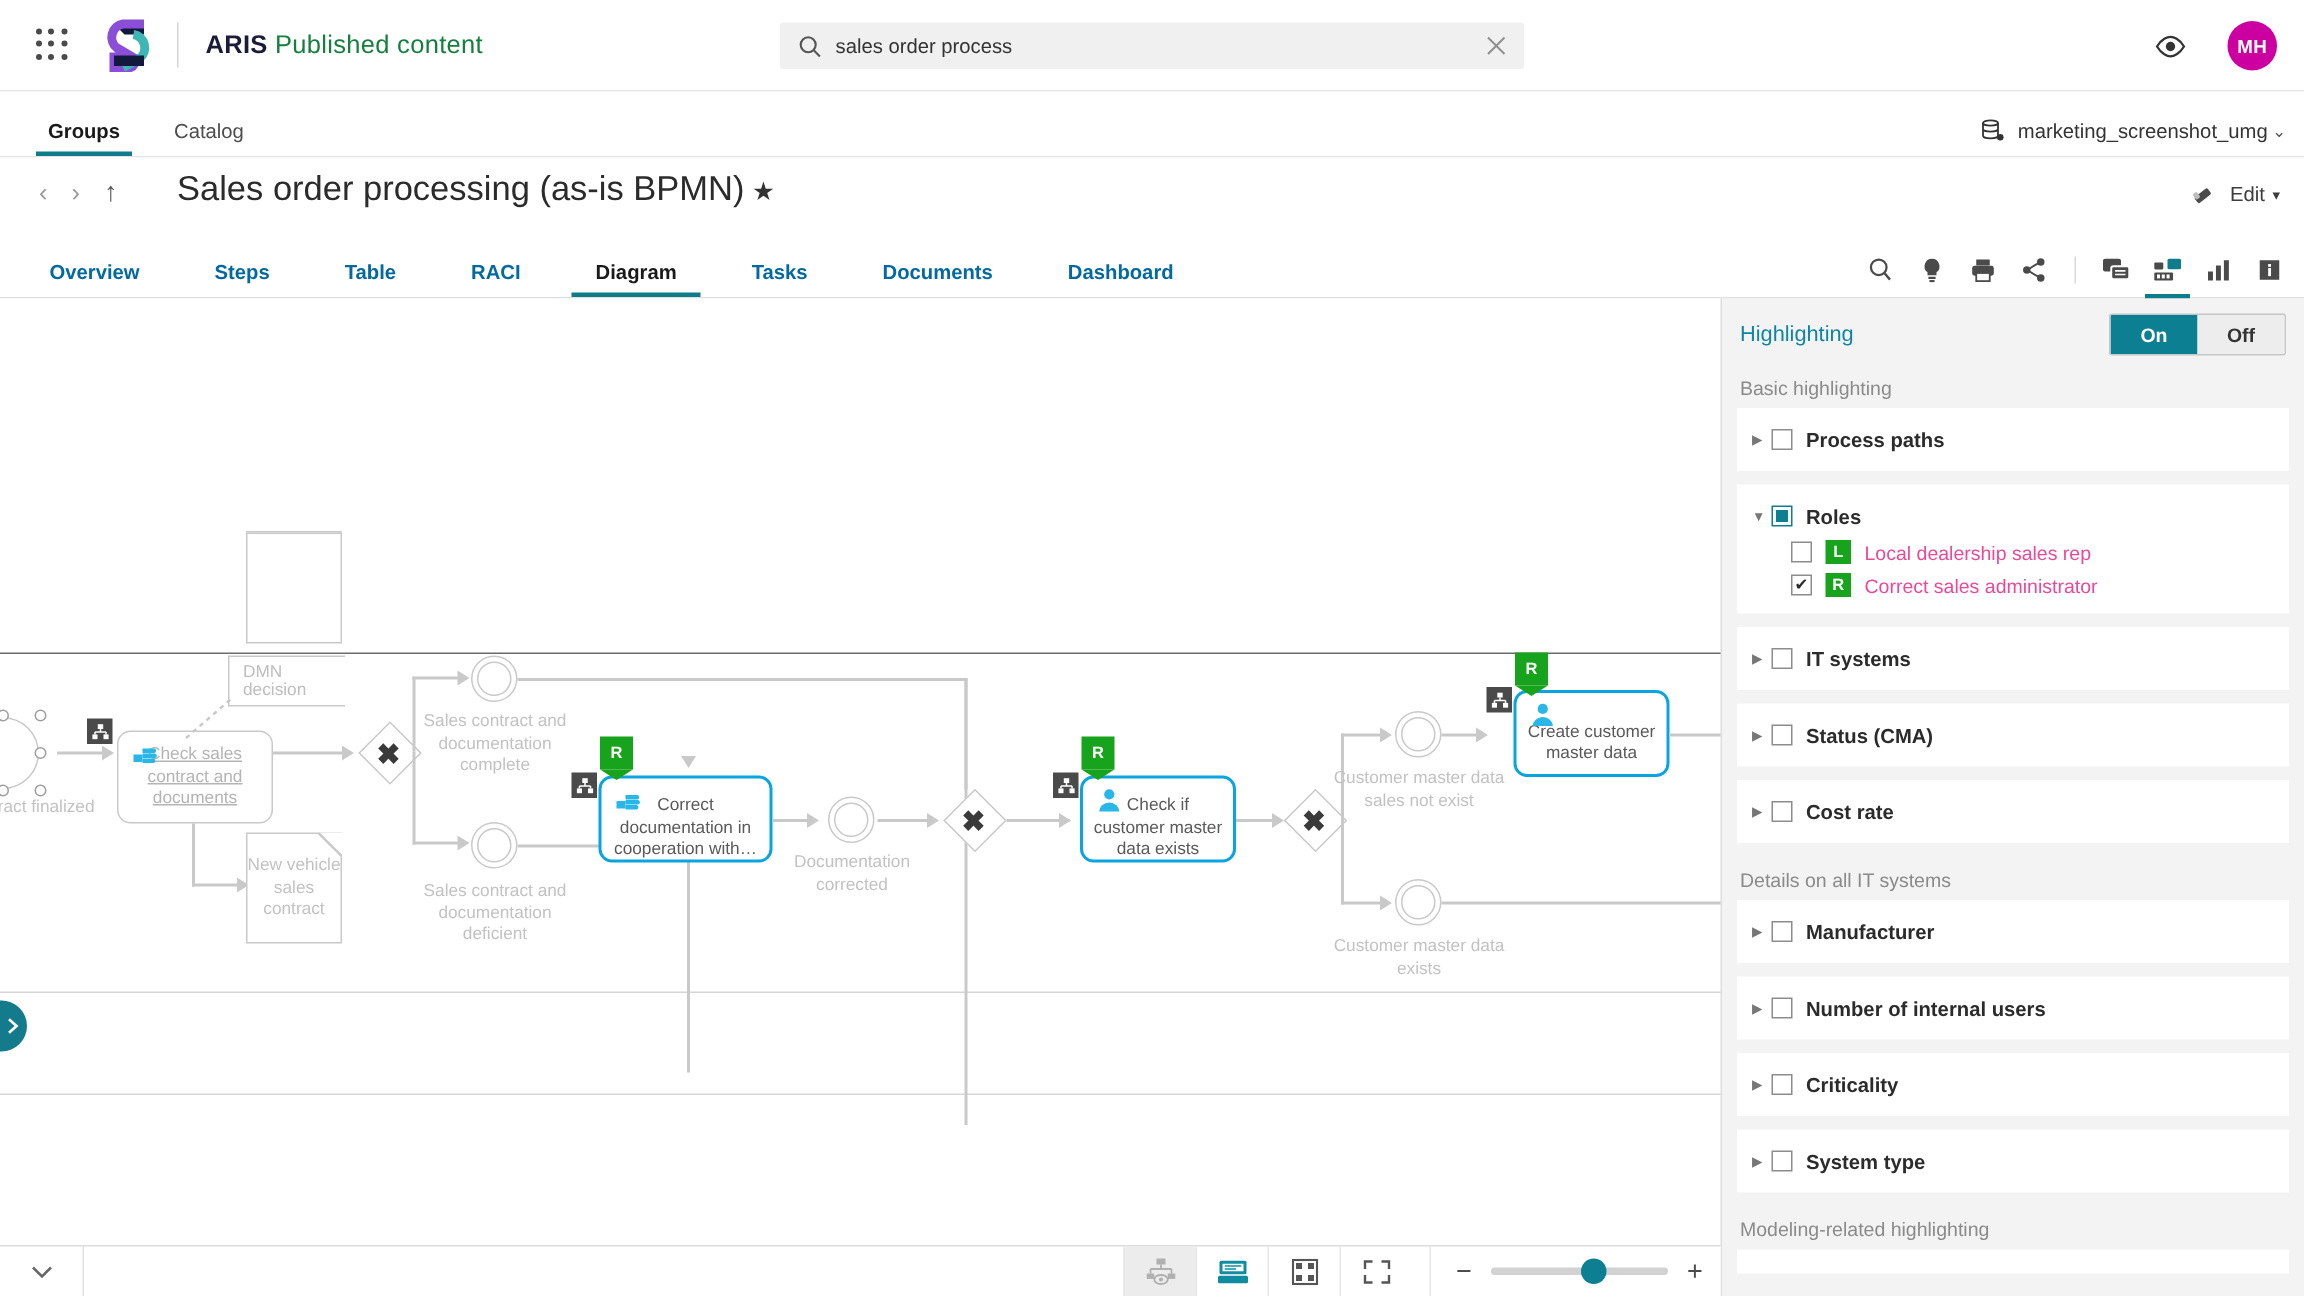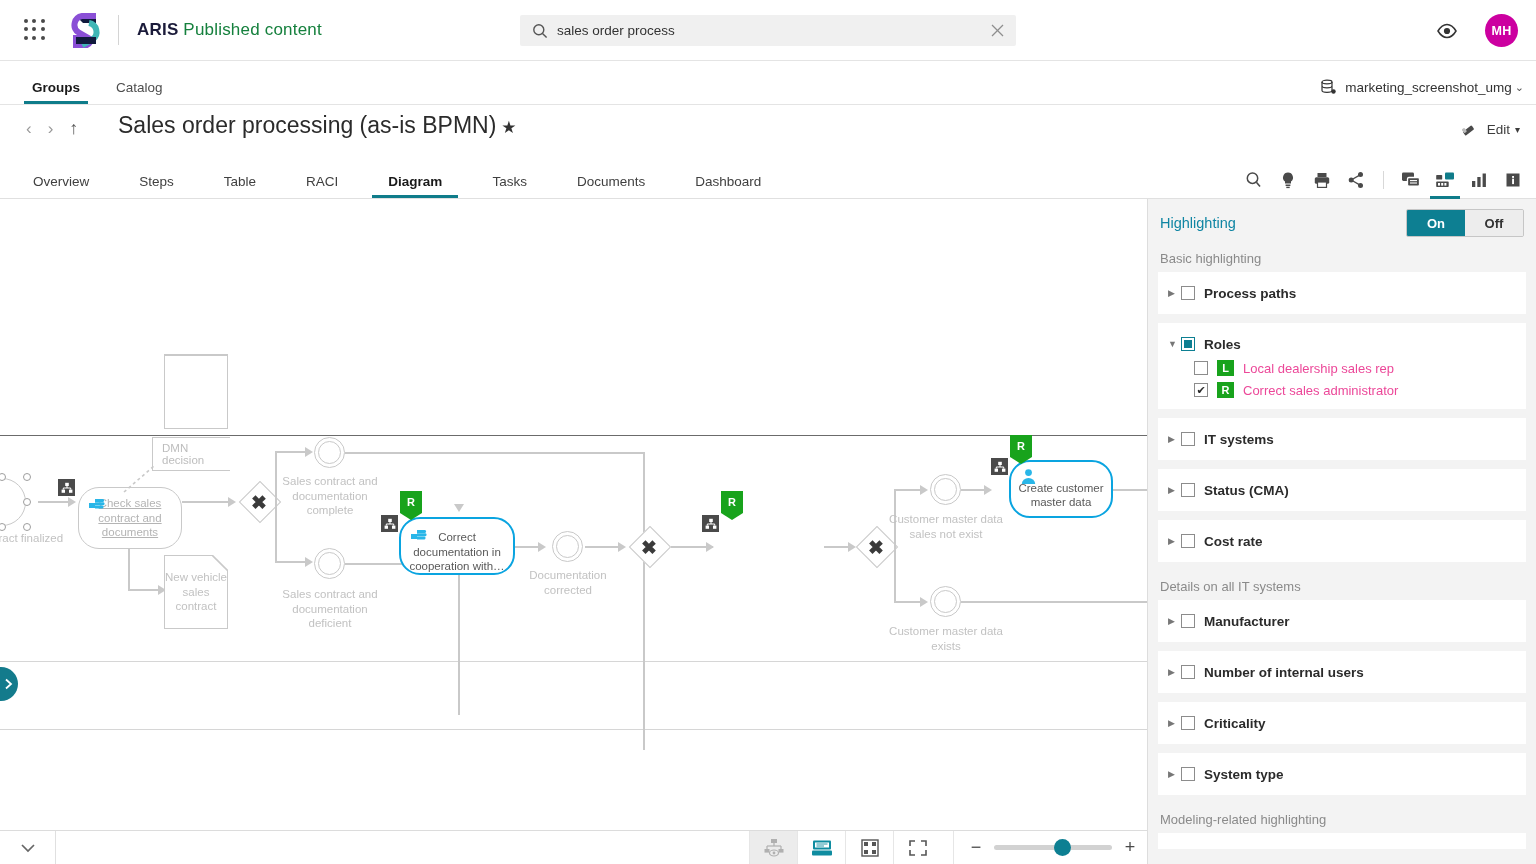--- a/index.html
+++ b/index.html
@@ -87,21 +87,21 @@
   }
   .edit-btn .pencil { margin-right: 10px; width: 17px; height: 17px; }
   .edit-btn .caret { margin-left: 5px; font-size: 10px; }
 
   
   .subtabs {
     position: absolute; top: 158px; left: 0; width: 1536px; height: 41px;
     background:#fff; border-bottom: 1px solid #e0e0e0; display:flex; align-items:flex-end;
   }
   .subtab {
-    font-size: 13.5px; color:#404040; padding: 0 3px 9px 3px; margin-left: 44px; cursor:pointer; position:relative;
+    font-size: 13.5px; color:#0369a1; padding: 0 3px 9px 3px; margin-left: 44px; cursor:pointer; position:relative;font-weight:bold;
   }
   .subtab:first-child { margin-left: 30px; }
   .subtab.active { font-weight:bold; color:#1a1a1a; }
   .subtab.active::after { content:''; position:absolute; left:-13px; right:-13px; bottom:0; height:3px; background:#0f7c8a; }
 
   .tools { position:absolute; right: 12px; bottom: 7px; display:flex; align-items:center; gap: 12px; }
   .tool { width: 22px; height: 22px; cursor:pointer; display:flex; align-items:center; justify-content:center; position:relative; }
   .tool.sep { width: 1px; height: 18px; background: #d8d8d8; margin: 0 4px; cursor:default; }
   .tool.active::after { content:''; position:absolute; left:-4px; right:-4px; bottom:-8px; height:3px; background:#0f7c8a; }
 
@@ -116,21 +116,21 @@
   .collapse-handle {
     position:absolute; left:0; top: 468px; width: 18px; height: 34px;
     background:#137b8c; border-radius: 0 20px 20px 0; display:flex; align-items:center;
     justify-content:center; cursor:pointer; z-index: 6;
   }
   .collapse-handle svg { margin-left: -2px; }
 
   
   .node { position:absolute; }
   .task {
-    border: 1.6px solid #c9c9c9; border-radius: 21px; background:#fff;
+    border: 1.6px solid #c9c9c9; border-radius: 9px; background:#fff;
     display:flex; align-items:center; justify-content:flex-start; text-align:center;
     font-size: 11.5px; color:#b4b4b4; line-height: 1.25; padding: 4px 7px;
   }
   .task.hl { border: 2.4px solid #0aa4e0; color:#595959; }
   .task .taskicon { position:absolute; left: 8px; top: 6px; width: 19px; height: 17px; }
   .label {
     position:absolute; text-align:center; font-size: 11.5px; color:#c2c2c2; line-height:1.28;
   }
   .ev-circle {
     border-radius:50%; border: 1.8px solid #c9c9c9; background:#fff;
@@ -547,20 +547,29 @@
       <svg width="12" height="12" viewBox="0 0 12 12">
           <rect x="4.2" y="0.8" width="3.6" height="3.2" fill="#fff"></rect>
           <rect x="0.6" y="7.6" width="3.4" height="3.2" fill="#fff"></rect>
           <rect x="8" y="7.6" width="3.4" height="3.2" fill="#fff"></rect>
           <line x1="6" y1="4" x2="6" y2="6" stroke="#fff" stroke-width="1"></line>
           <line x1="2.3" y1="6" x2="9.7" y2="6" stroke="#fff" stroke-width="1"></line>
           <line x1="2.3" y1="6" x2="2.3" y2="7.6" stroke="#fff" stroke-width="1"></line>
           <line x1="9.7" y1="6" x2="9.7" y2="7.6" stroke="#fff" stroke-width="1"></line>
         </svg>
     </div>
+    <div class="node task hl" style="left:720px; top:318px; width:104px; height:58px;">
+      <span class="taskicon">
+        <svg width="17" height="17" viewBox="0 0 17 17">
+            <circle cx="8.5" cy="4.6" r="3.4" fill="#29b6e8"></circle>
+            <path d="M1.8 16 a6.7 6 0 0 1 13.4 0 z" fill="#29b6e8"></path>
+          </svg>
+      </span>
+      <span style="margin-top:12px;">Check if customer master data exists</span>
+    </div>
 
     <div class="conn h" style="left:824px; top:347px; width:30px;"></div>
     <div class="arrowhead r" style="left:848px; top:343px;"></div>
     <div class="node" style="left:856px; top:327px; width:42px; height:42px;">
       <div class="gateway" style="width:30px; height:30px; margin:6px;"></div>
       <span class="gw-x" style="left:12px; top:10px;">✖</span>
     </div>
 
     <div class="conn v" style="left:894px; top:290px; height:58px;"></div>
     <div class="conn h" style="left:894px; top:290px; width:32px;"></div>

